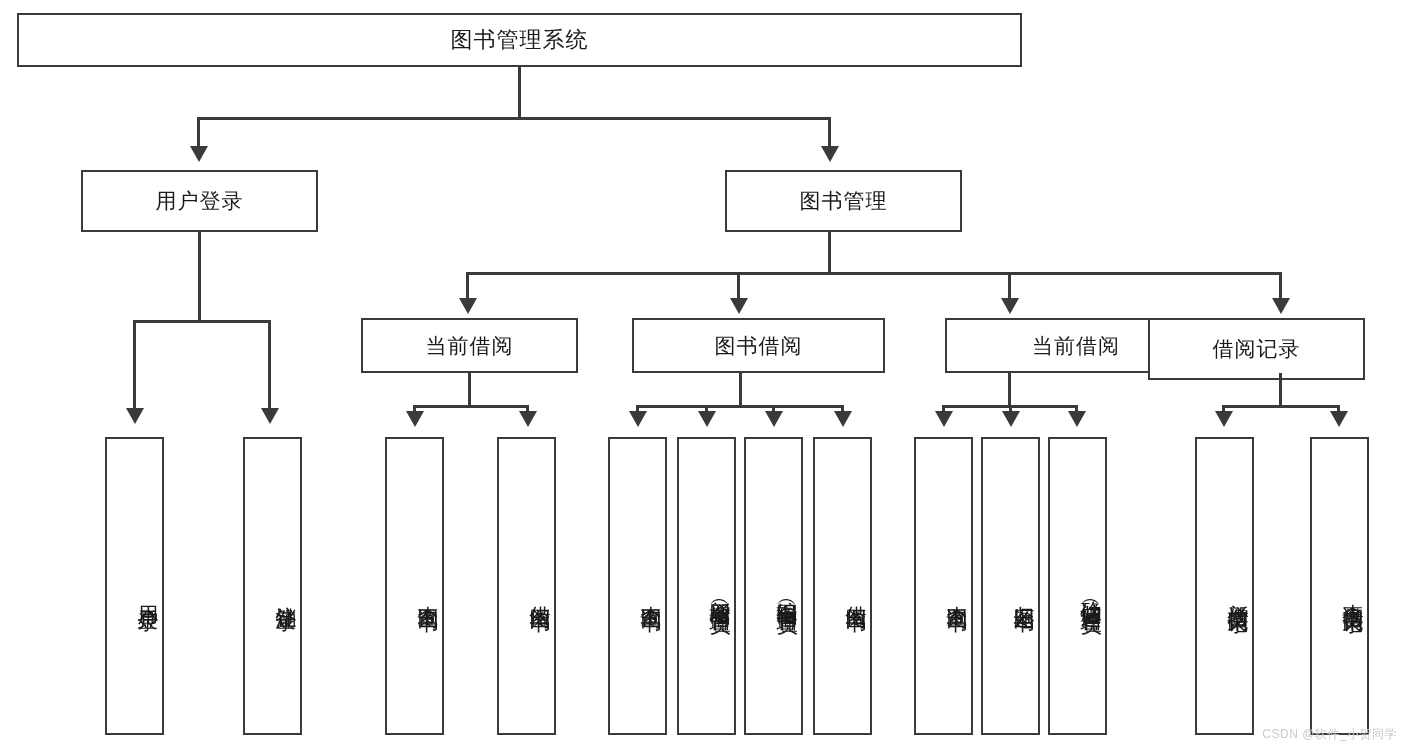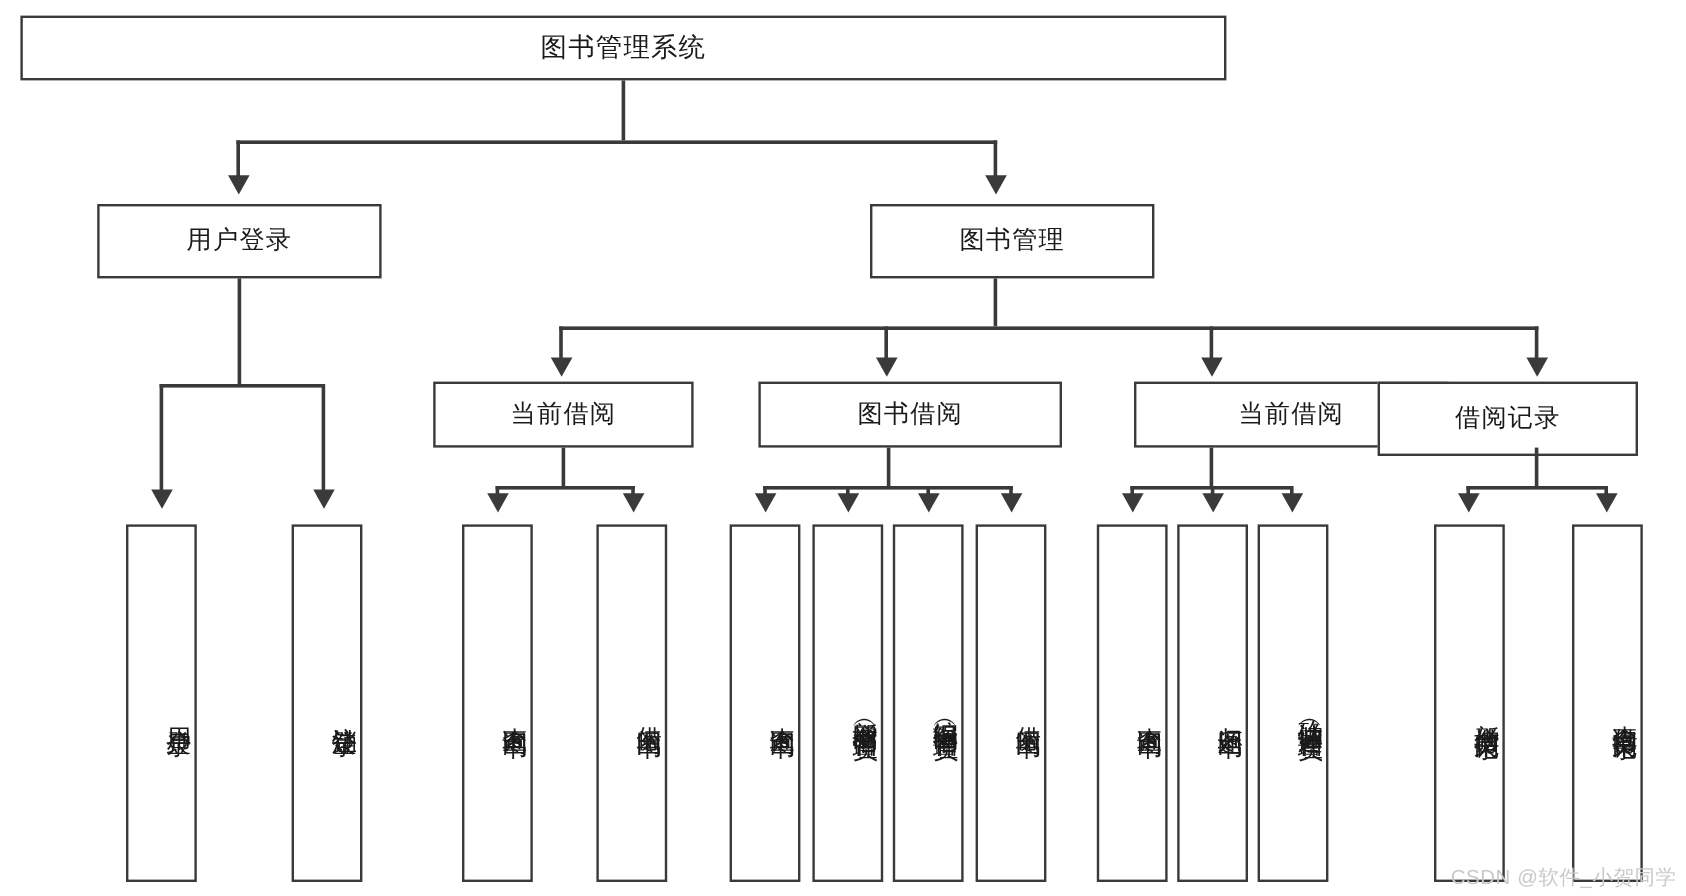--- a/index.html
+++ b/index.html
@@ -57,21 +57,21 @@
     width: 0;
     height: 0;
     border-left: 9px solid transparent;
     border-right: 9px solid transparent;
     border-top: 16px solid #3a3a3a;
   }
   #watermark {
     position: absolute;
     right: 8px;
     bottom: 4px;
-    font-size: 17px;
+    font-size: 12px;
     color: #c9c9c9;
     letter-spacing: 0.5px;
     white-space: nowrap;
     pointer-events: none;
   }
 </style>
 </head>
 <body>
 
 <div id="canvas">

